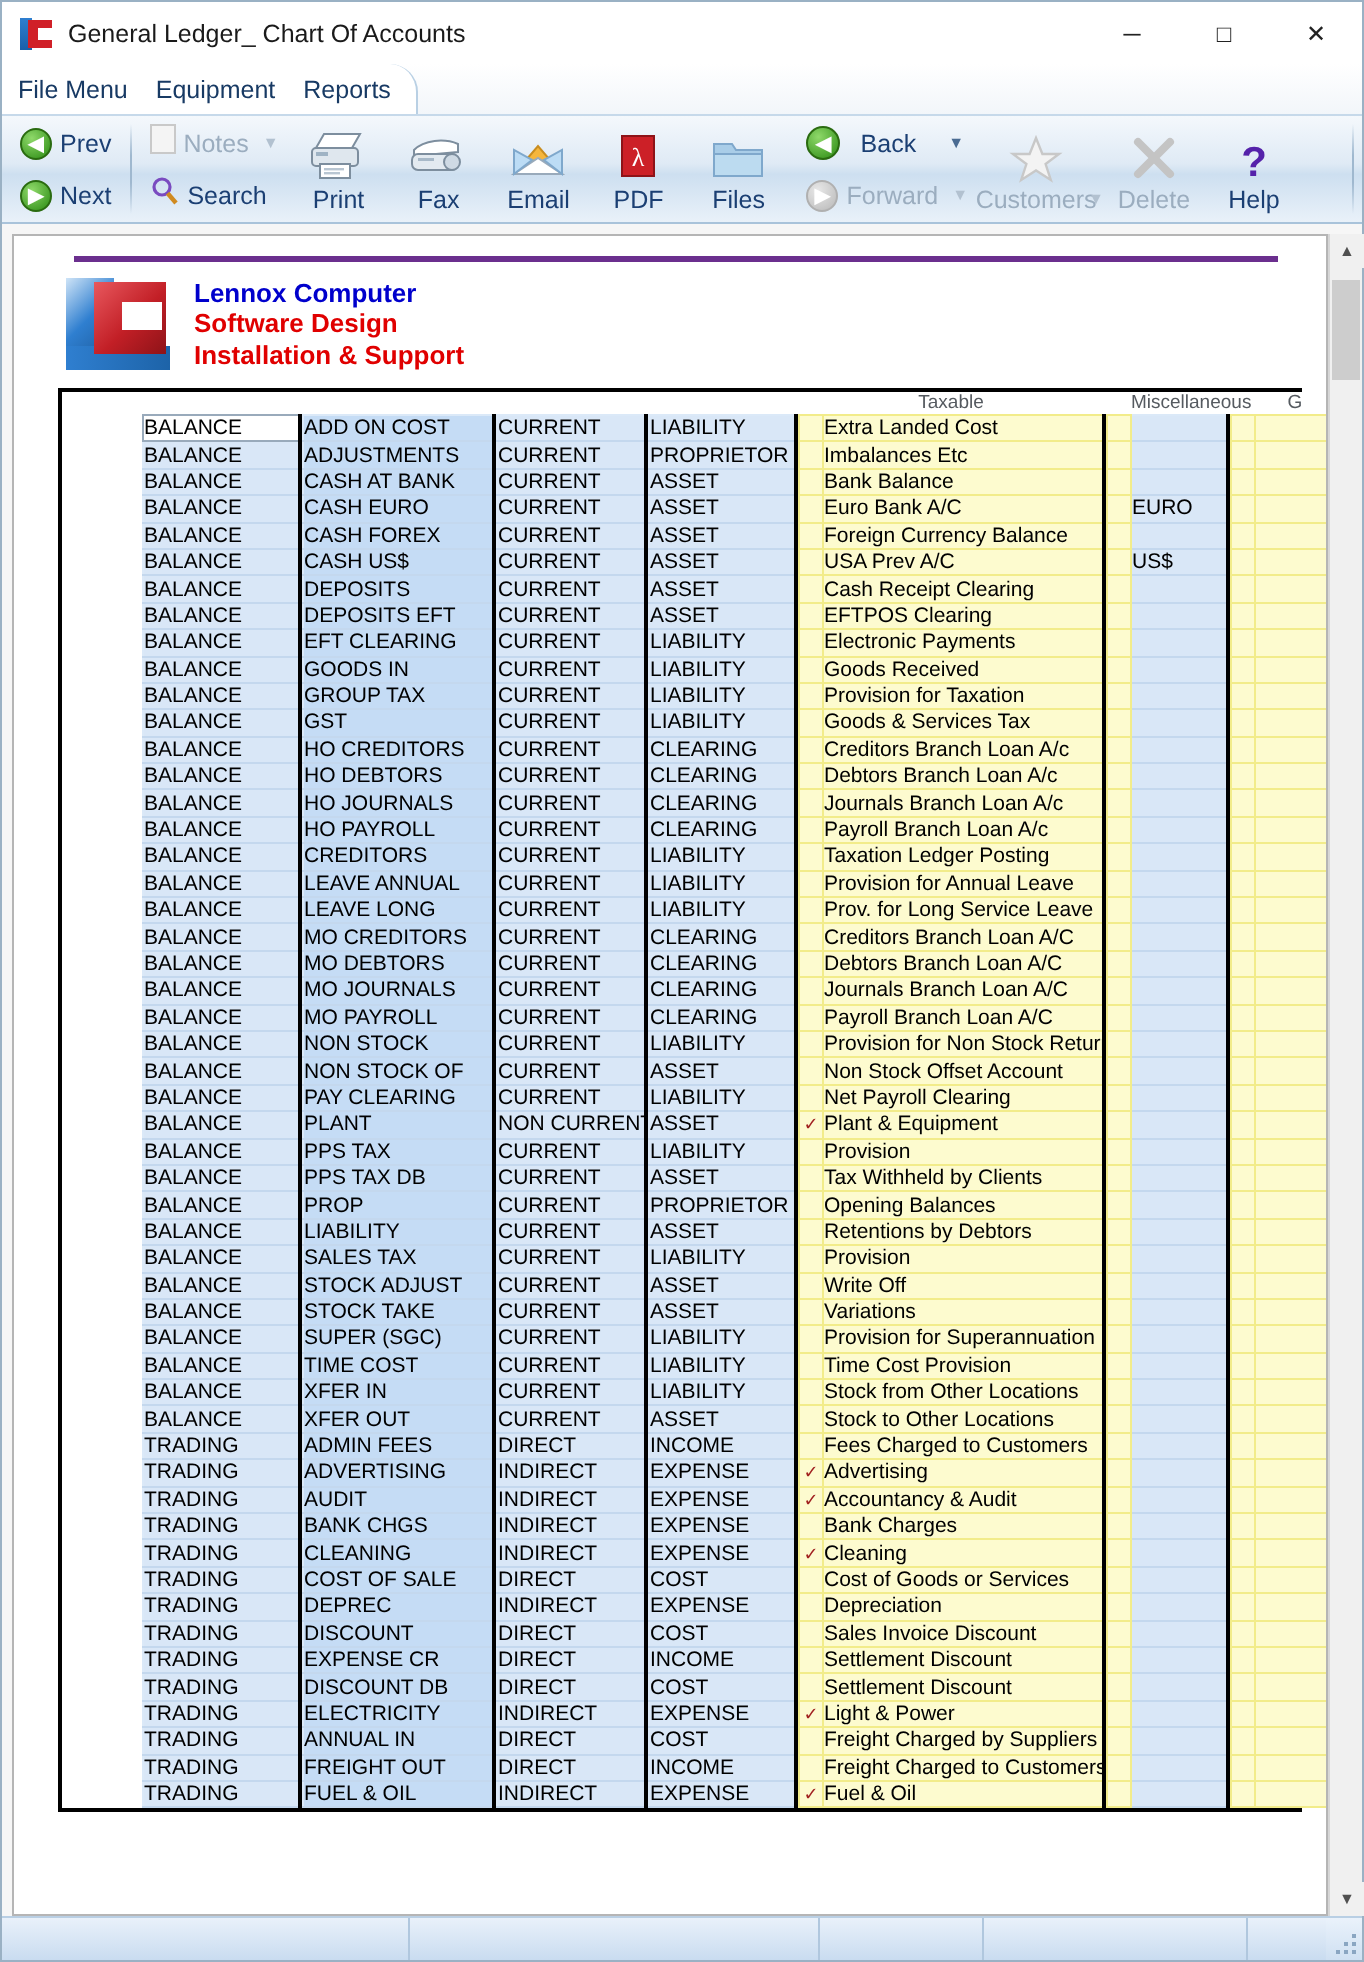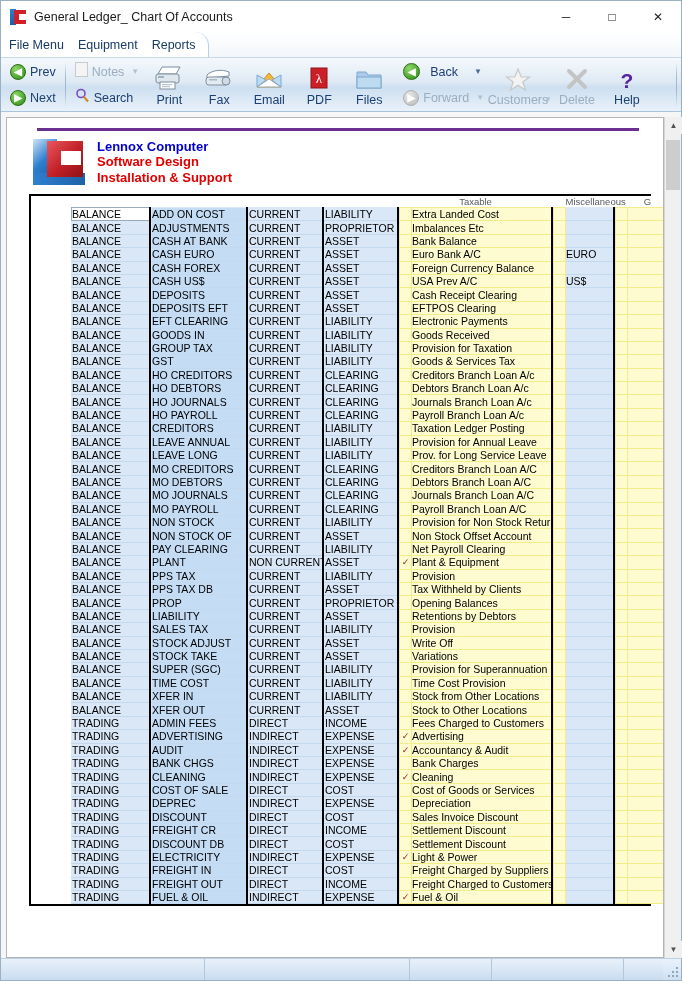--- a/index.html
+++ b/index.html
@@ -1489,21 +1489,21 @@
                 <td class="cell-y"></td>
                 <td class="cell-y"></td>
                 <td class="sepcol"></td>
                 <td class="cell-y"></td>
                 <td class="sepcol"></td>
                 <td class="cell-w"></td>
               </tr>
               <tr class="drow">
                 <td class="cell-b">TRADING</td>
                 <td class="sepcol"></td>
-                <td class="cell-b bold">FREIGHT CR</td>
+                <td class="cell-b bold">EXPENSE CR</td>
                 <td class="sepcol"></td>
                 <td class="cell-b">DIRECT</td>
                 <td class="sepcol"></td>
                 <td class="cell-b">INCOME</td>
                 <td class="sepcol"></td>
                 <td class="tickcell"></td>
                 <td class="cell-y">Settlement Discount</td>
                 <td class="sepcol"></td>
                 <td class="cell-y"></td>
                 <td class="cell-b"></td>
@@ -1555,21 +1555,21 @@
                 <td class="cell-y"></td>
                 <td class="cell-y"></td>
                 <td class="sepcol"></td>
                 <td class="cell-y"></td>
                 <td class="sepcol"></td>
                 <td class="cell-w"></td>
               </tr>
               <tr class="drow">
                 <td class="cell-b">TRADING</td>
                 <td class="sepcol"></td>
-                <td class="cell-b bold">FREIGHT IN</td>
+                <td class="cell-b bold">ANNUAL IN</td>
                 <td class="sepcol"></td>
                 <td class="cell-b">DIRECT</td>
                 <td class="sepcol"></td>
                 <td class="cell-b">COST</td>
                 <td class="sepcol"></td>
                 <td class="tickcell"></td>
                 <td class="cell-y">Freight Charged by Suppliers</td>
                 <td class="sepcol"></td>
                 <td class="cell-y"></td>
                 <td class="cell-b"></td>

